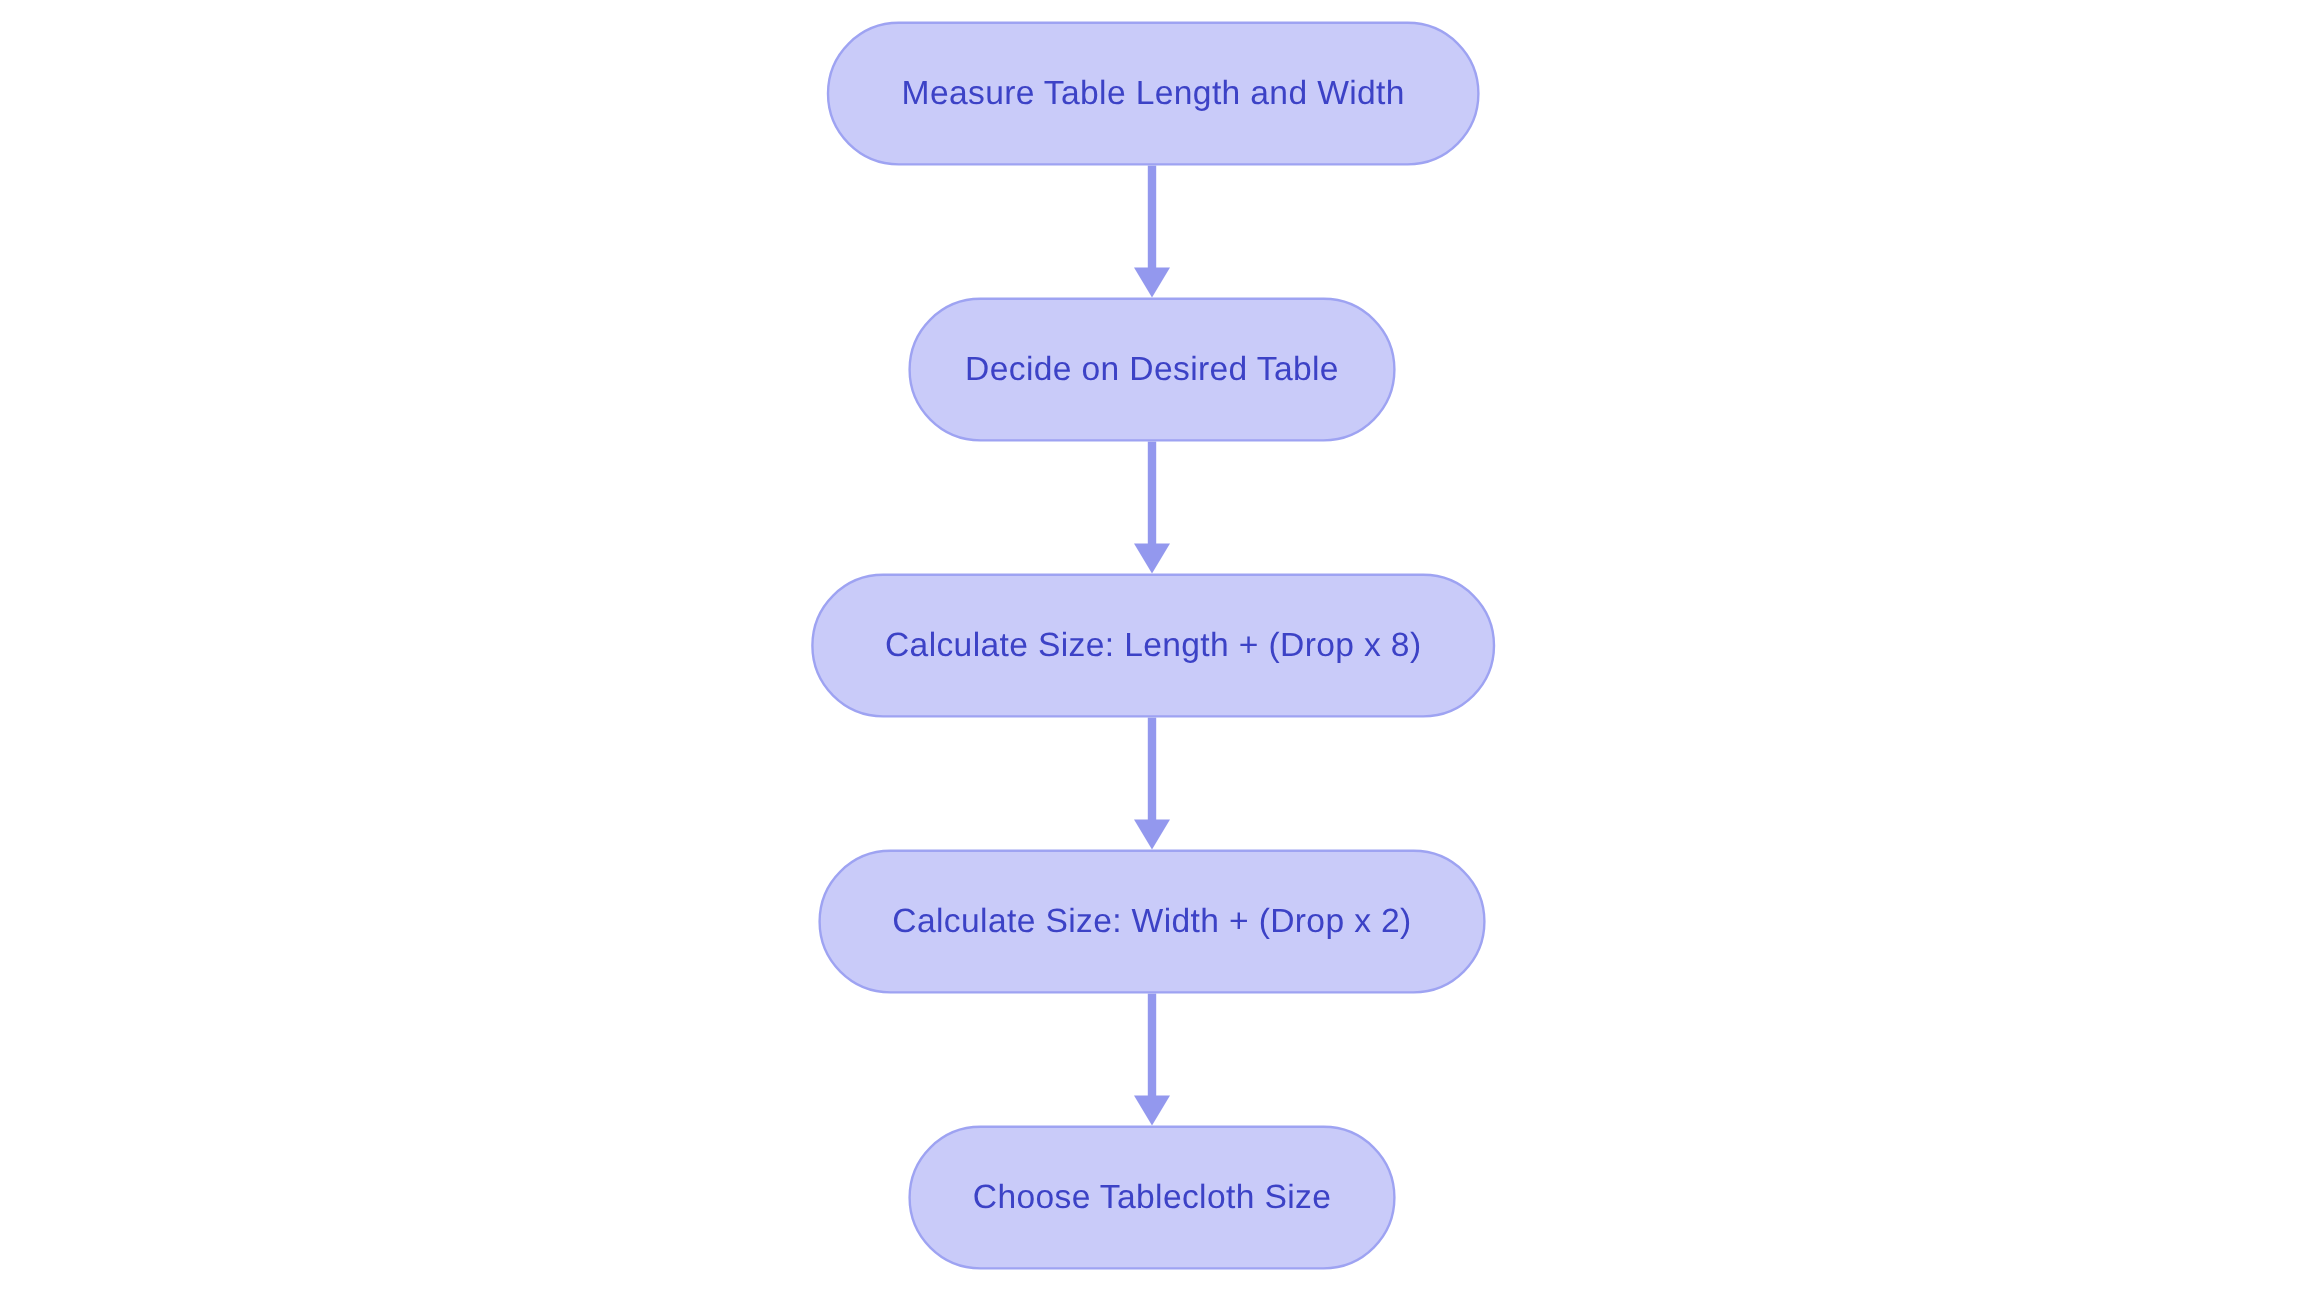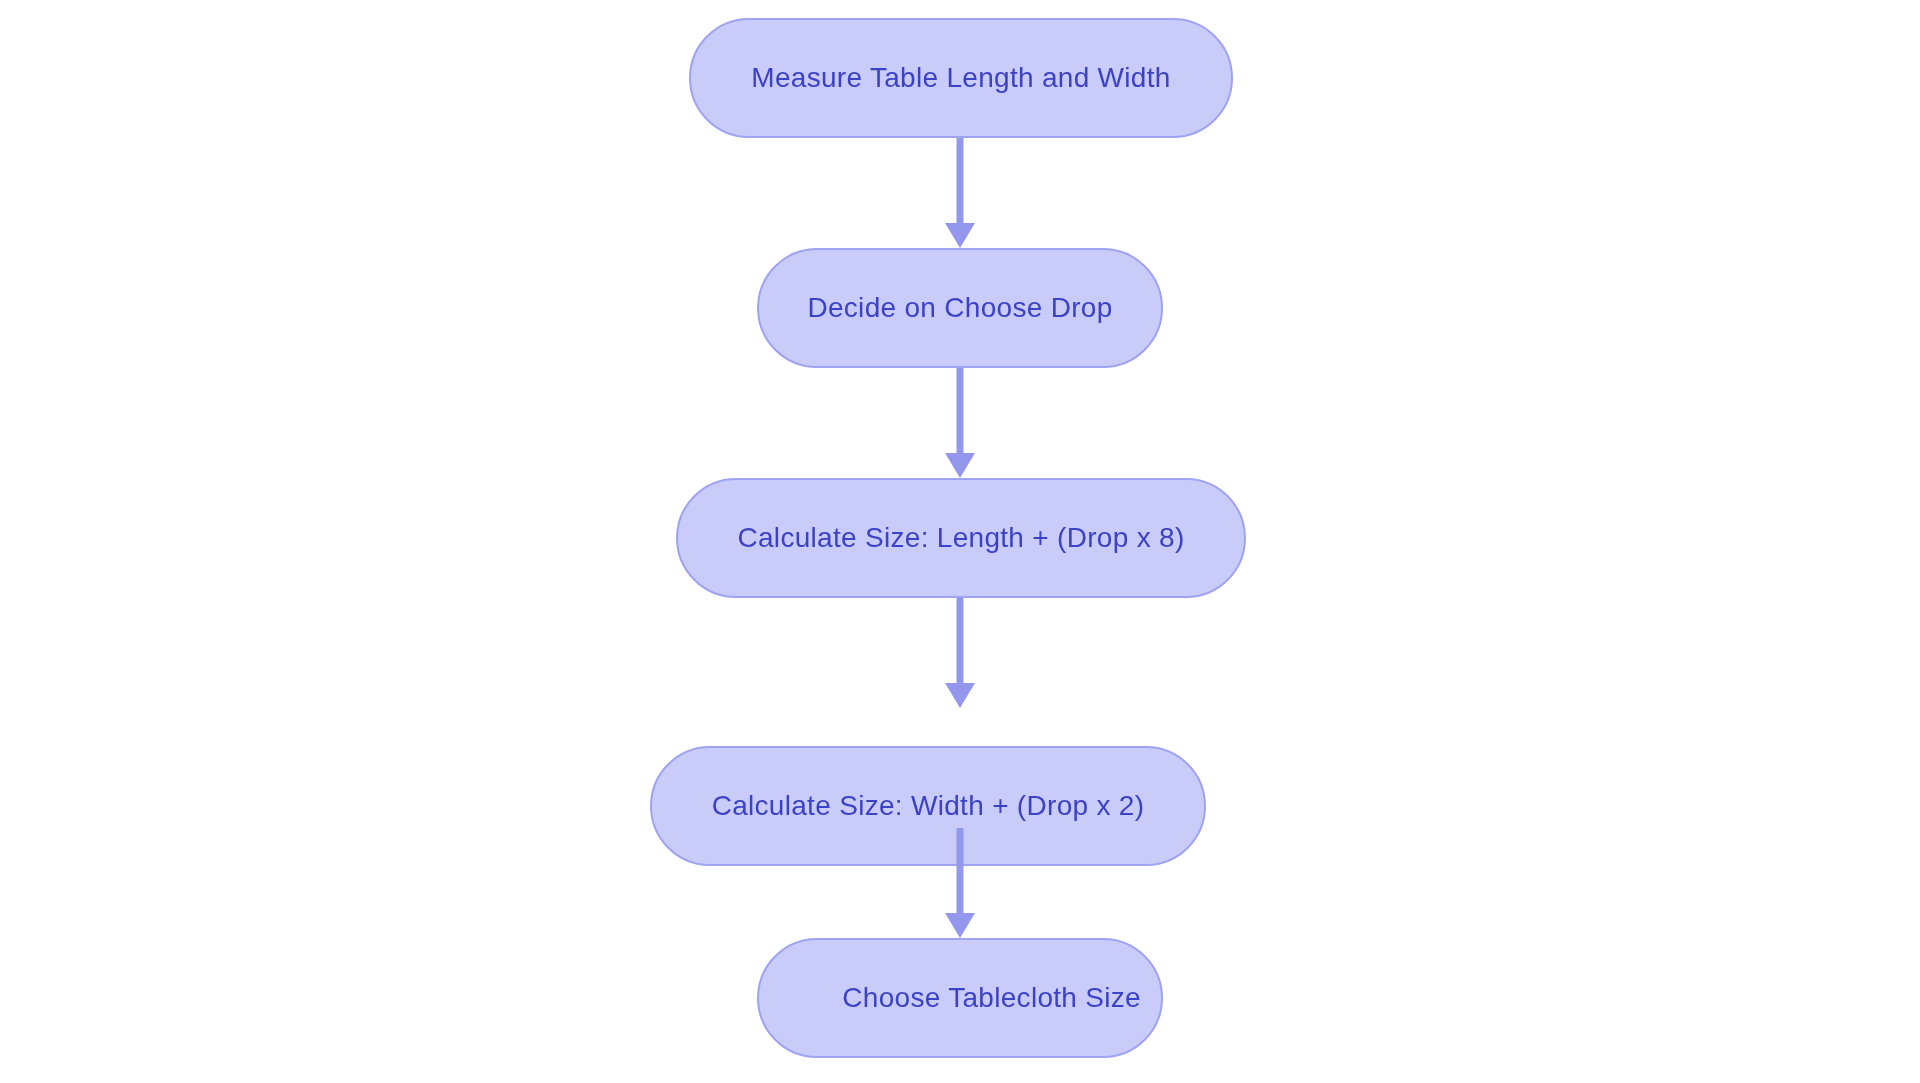--- a/index.html
+++ b/index.html
@@ -37,22 +37,22 @@
     font-weight: 500;
     letter-spacing: 0.3px;
     color: var(--text-color);
     line-height: 1.2;
     padding: 0 20px;
     white-space: nowrap;
   }
   .node-1 { left: 689px; top:  18px; width: 544px; height: 120px; }
   .node-2 { left: 757px; top: 248px; width: 406px; height: 120px; }
   .node-3 { left: 676px; top: 478px; width: 570px; height: 120px; }
-  .node-4 { left: 650px; top: 708px; width: 556px; height: 120px; margin-top: 38px; }
-  .node-5 { left: 757px; top: 938px; width: 406px; height: 120px; justify-content: flex-end; }
+  .node-4 { left: 682px; top: 708px; width: 556px; height: 120px; }
+  .node-5 { left: 757px; top: 938px; width: 406px; height: 120px; }
 
   .arrow {
     position: absolute;
     left: 945px;
     width: 30px;
     height: 110px;
   }
   .arrow-1 { top: 138px; }
   .arrow-2 { top: 368px; }
   .arrow-3 { top: 598px; }
@@ -85,21 +85,21 @@
   <div class="node node-1">
     <span class="node-label">Measure Table Length and Width</span>
   </div>
 
   <div class="arrow arrow-1">
     <div class="arrow-line"></div>
     <div class="arrow-head"></div>
   </div>
 
   <div class="node node-2">
-    <span class="node-label">Decide on Choose Drop</span>
+    <span class="node-label">Decide on Desired Table</span>
   </div>
 
   <div class="arrow arrow-2">
     <div class="arrow-line"></div>
     <div class="arrow-head"></div>
   </div>
 
   <div class="node node-3">
     <span class="node-label">Calculate Size: Length + (Drop x 8)</span>
   </div>

